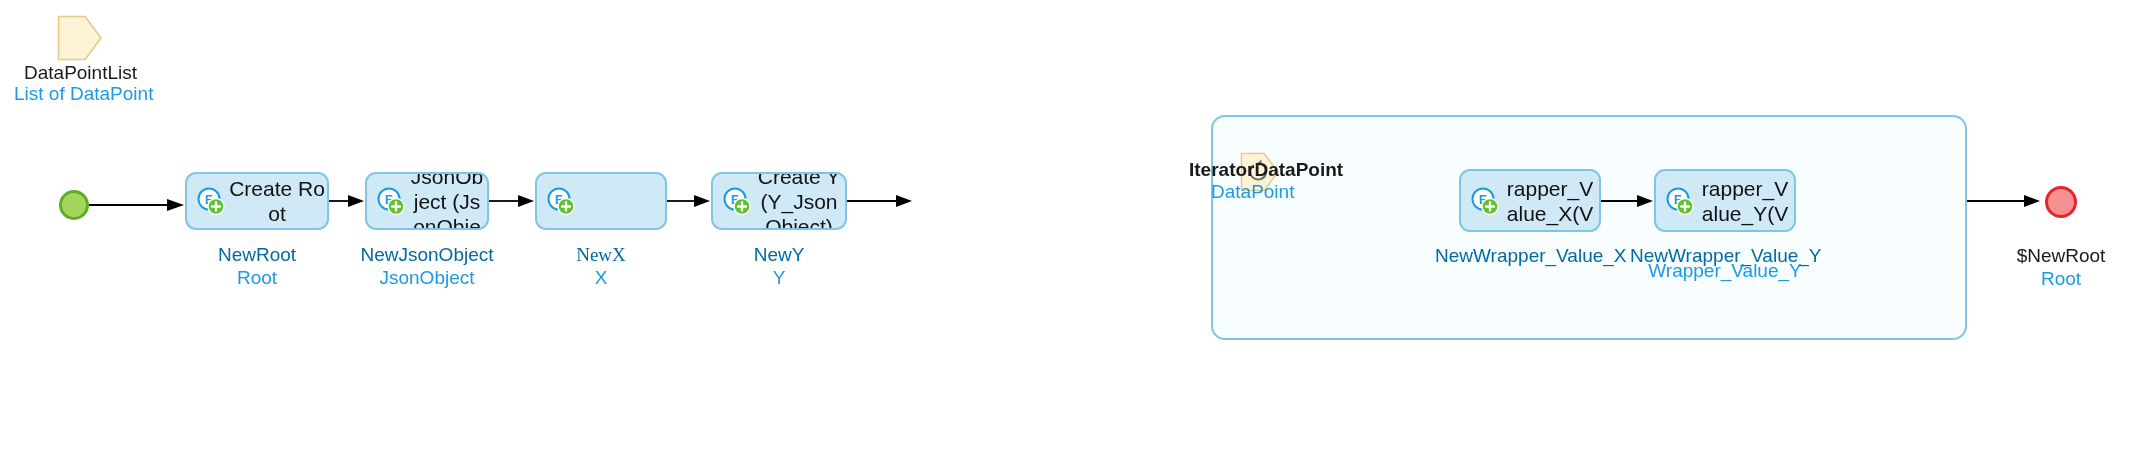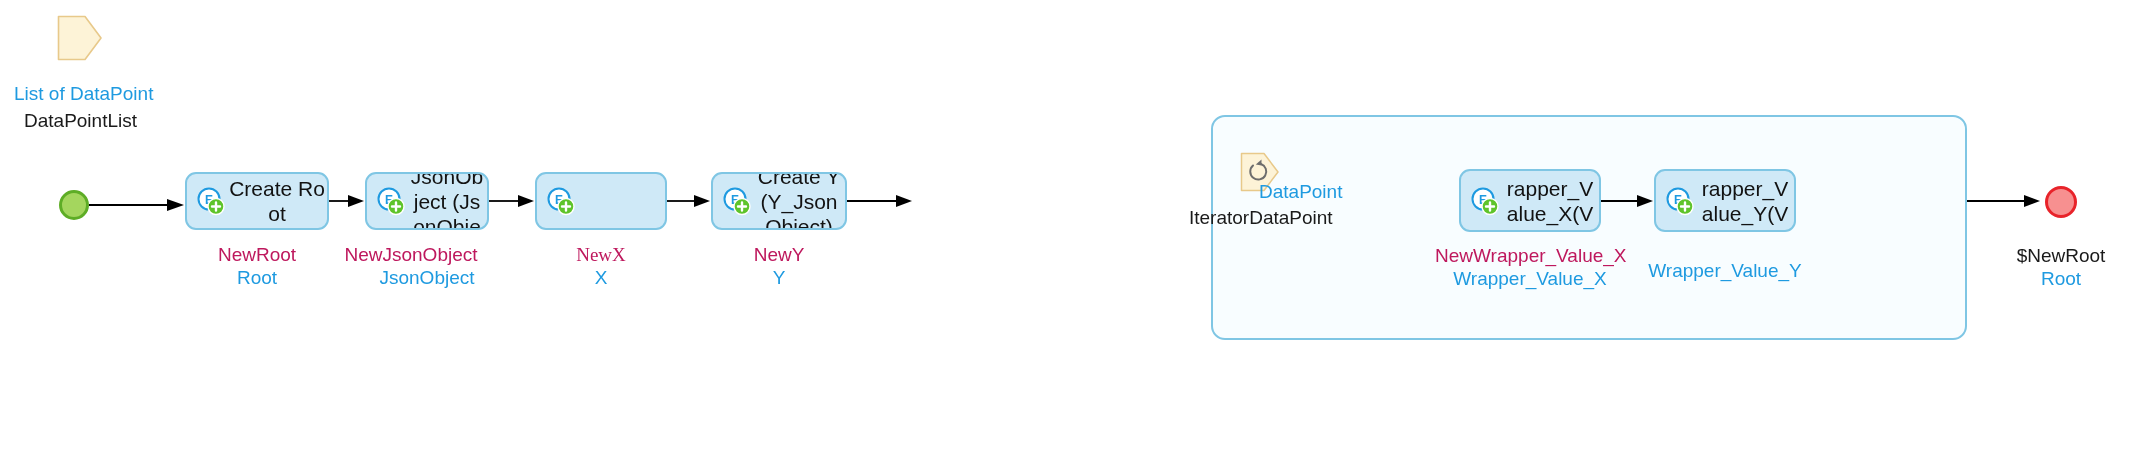--- a/index.html
+++ b/index.html
@@ -27,21 +27,20 @@
     height: 46px;
   }
   .param-shape svg { display: block; }
 
   .param-label {
     position: absolute;
     font-size: 19px;
     color: #1a1a1a;
     white-space: nowrap;
     line-height: 23px;
-    margin-top: 48px;
   }
   .param-type {
     position: absolute;
     font-size: 19px;
     color: #1e9ae0;
     white-space: nowrap;
     line-height: 23px;
   }
 
   
@@ -113,21 +112,21 @@
     text-align: center;
     padding: 0 2px 0 3px;
     word-break: break-all;
     white-space: pre-line;
   }
 
   
   .node-name {
     position: absolute;
     font-size: 19px;
-    color: #be185d;
+    color: #0369a1;
     white-space: nowrap;
     text-align: center;
     line-height: 23px;
   }
   .node-type {
     position: absolute;
     font-size: 19px;
     color: #1e9ae0;
     white-space: nowrap;
     text-align: center;
@@ -191,21 +190,21 @@
     <span class="node-icon">
       <svg width="30" height="30" viewBox="0 0 30 30">
         <circle cx="13" cy="13" r="10.5" fill="#ffffff" stroke="#1e9ae0" stroke-width="2"></circle>
         <text x="13" y="18" text-anchor="middle" font-family="Liberation Sans, sans-serif" font-size="12" font-weight="bold" fill="#1e9ae0">E</text>
         <circle cx="20" cy="20.5" r="8" fill="#5fc42b" stroke="#ffffff" stroke-width="1.4"></circle>
         <path d="M20 16.5 v8 M16 20.5 h8" stroke="#ffffff" stroke-width="2.4" stroke-linecap="round"></path>
       </svg>
     </span>
     <span class="node-text">Create JsonObject (JsonObject</span>
   </div>
-  <div class="node-name" style="left:329px; top:243px; width:164px;">NewJsonObject</div>
+  <div class="node-name" style="left:345px; top:243px; width:164px;">NewJsonObject</div>
   <div class="node-type" style="left:345px; top:266px; width:164px;">JsonObject</div>
 
   <div class="connector" style="left:489px; top:194px; width:46px;">
     <svg width="46" height="14" viewBox="0 0 46 14">
       <line x1="0" y1="7" x2="29" y2="7" stroke="#000" stroke-width="1.8"></line>
       <path d="M29 1 L45 7 L29 13 Z" fill="#000"></path>
     </svg>
   </div>
 
   <div class="node" style="left:535px; top:172px; width:132px; height:58px;">
@@ -249,57 +248,57 @@
     </svg>
   </div>
 
   <div class="param-shape" style="left:1240px; top:152px; width:40px; height:40px;">
     <svg width="40" height="40" viewBox="0 0 40 40">
       <path d="M1.5 1.5 H24 L38 20 L24 38.5 H1.5 Z" fill="#fdf3d7" stroke="#e8c98a" stroke-width="1.5" stroke-linejoin="round"></path>
       <path d="M13 13.5 A8 8 0 1 0 21 12" fill="none" stroke="#6d6d6d" stroke-width="2" stroke-linecap="round"></path>
       <path d="M21.5 7.5 L21.5 13.5 L15.8 12.6 Z" fill="#6d6d6d"></path>
     </svg>
   </div>
-  <div class="param-label" style="left:1189px; top:158px;">IteratorDataPoint</div>
-  <div class="param-type" style="left:1211px; top:180px;padding-left:48px;">DataPoint</div>
+  <div class="param-label" style="left:1189px; top:158px;font-weight:bold;">IteratorDataPoint</div>
+  <div class="param-type" style="left:1211px; top:180px;">DataPoint</div>
 
   <div class="connector" style="left:1211px; top:194px; width:0px;"></div>
 
   <div class="node" style="left:1459px; top:169px; width:142px; height:63px;">
     <span class="node-icon">
       <svg width="30" height="30" viewBox="0 0 30 30">
         <circle cx="13" cy="13" r="10.5" fill="#ffffff" stroke="#1e9ae0" stroke-width="2"></circle>
         <text x="13" y="18" text-anchor="middle" font-family="Liberation Sans, sans-serif" font-size="12" font-weight="bold" fill="#1e9ae0">E</text>
         <circle cx="20" cy="20.5" r="8" fill="#5fc42b" stroke="#ffffff" stroke-width="1.4"></circle>
         <path d="M20 16.5 v8 M16 20.5 h8" stroke="#ffffff" stroke-width="2.4" stroke-linecap="round"></path>
       </svg>
     </span>
     <span class="node-text">Create Wrapper_Value_X(Val</span>
   </div>
   <div class="node-name" style="left:1435px; top:244px; width:190px;">NewWrapper_Value_X</div>
-  <div class="node-type" style="left:1435px; top:267px; width:190px;">Wrapper_Value_X</div>
 
   <div class="connector" style="left:1601px; top:194px; width:53px;">
     <svg width="53" height="14" viewBox="0 0 53 14">
       <line x1="0" y1="7" x2="36" y2="7" stroke="#000" stroke-width="1.8"></line>
       <path d="M36 1 L52 7 L36 13 Z" fill="#000"></path>
     </svg>
   </div>
 
   <div class="node" style="left:1654px; top:169px; width:142px; height:63px;">
     <span class="node-icon">
       <svg width="30" height="30" viewBox="0 0 30 30">
         <circle cx="13" cy="13" r="10.5" fill="#ffffff" stroke="#1e9ae0" stroke-width="2"></circle>
         <text x="13" y="18" text-anchor="middle" font-family="Liberation Sans, sans-serif" font-size="12" font-weight="bold" fill="#1e9ae0">E</text>
         <circle cx="20" cy="20.5" r="8" fill="#5fc42b" stroke="#ffffff" stroke-width="1.4"></circle>
         <path d="M20 16.5 v8 M16 20.5 h8" stroke="#ffffff" stroke-width="2.4" stroke-linecap="round"></path>
       </svg>
     </span>
     <span class="node-text">Create Wrapper_Value_Y(Valu</span>
   </div>
+  <div class="node-name" style="left:1630px; top:244px; width:190px;">NewWrapper_Value_Y</div>
   <div class="node-type" style="left:1630px; top:259px; width:190px;">Wrapper_Value_Y</div>
 
   <div class="connector" style="left:1967px; top:194px; width:74px;">
     <svg width="74" height="14" viewBox="0 0 74 14">
       <line x1="0" y1="7" x2="57" y2="7" stroke="#000" stroke-width="1.8"></line>
       <path d="M57 1 L73 7 L57 13 Z" fill="#000"></path>
     </svg>
   </div>
 
   <div class="terminator end" style="left:2045px; top:186px; width:32px; height:32px;"></div>

